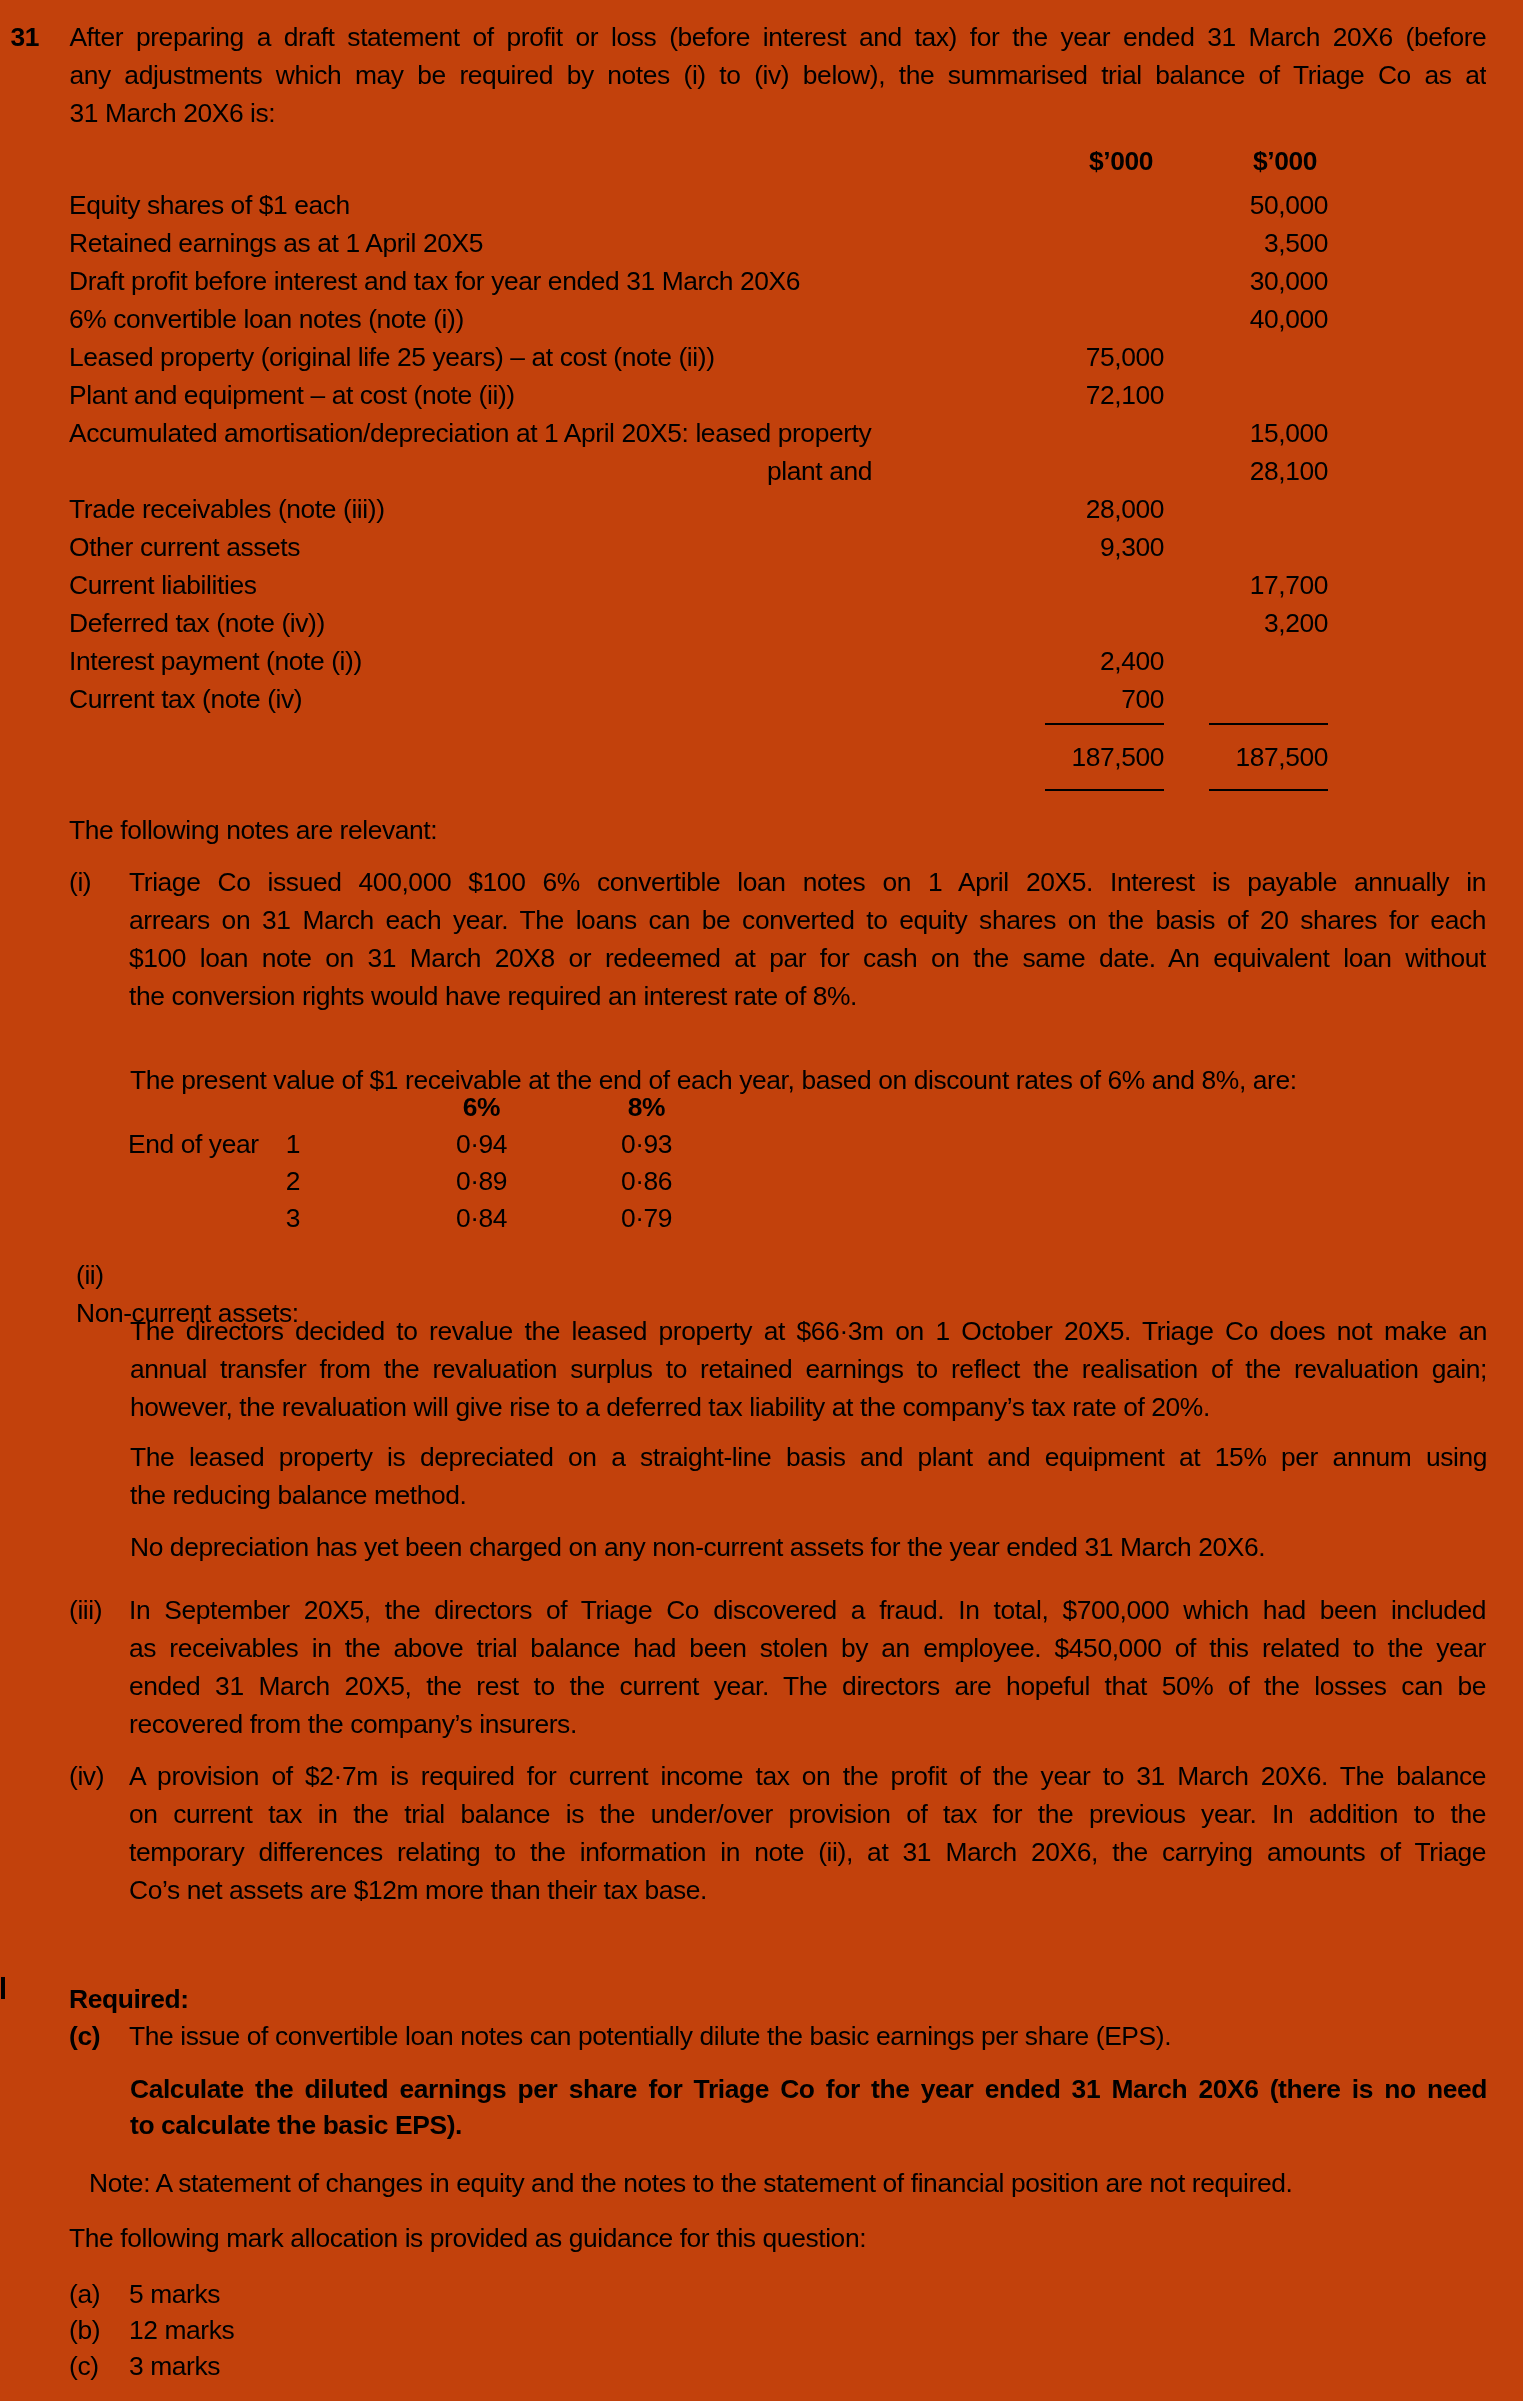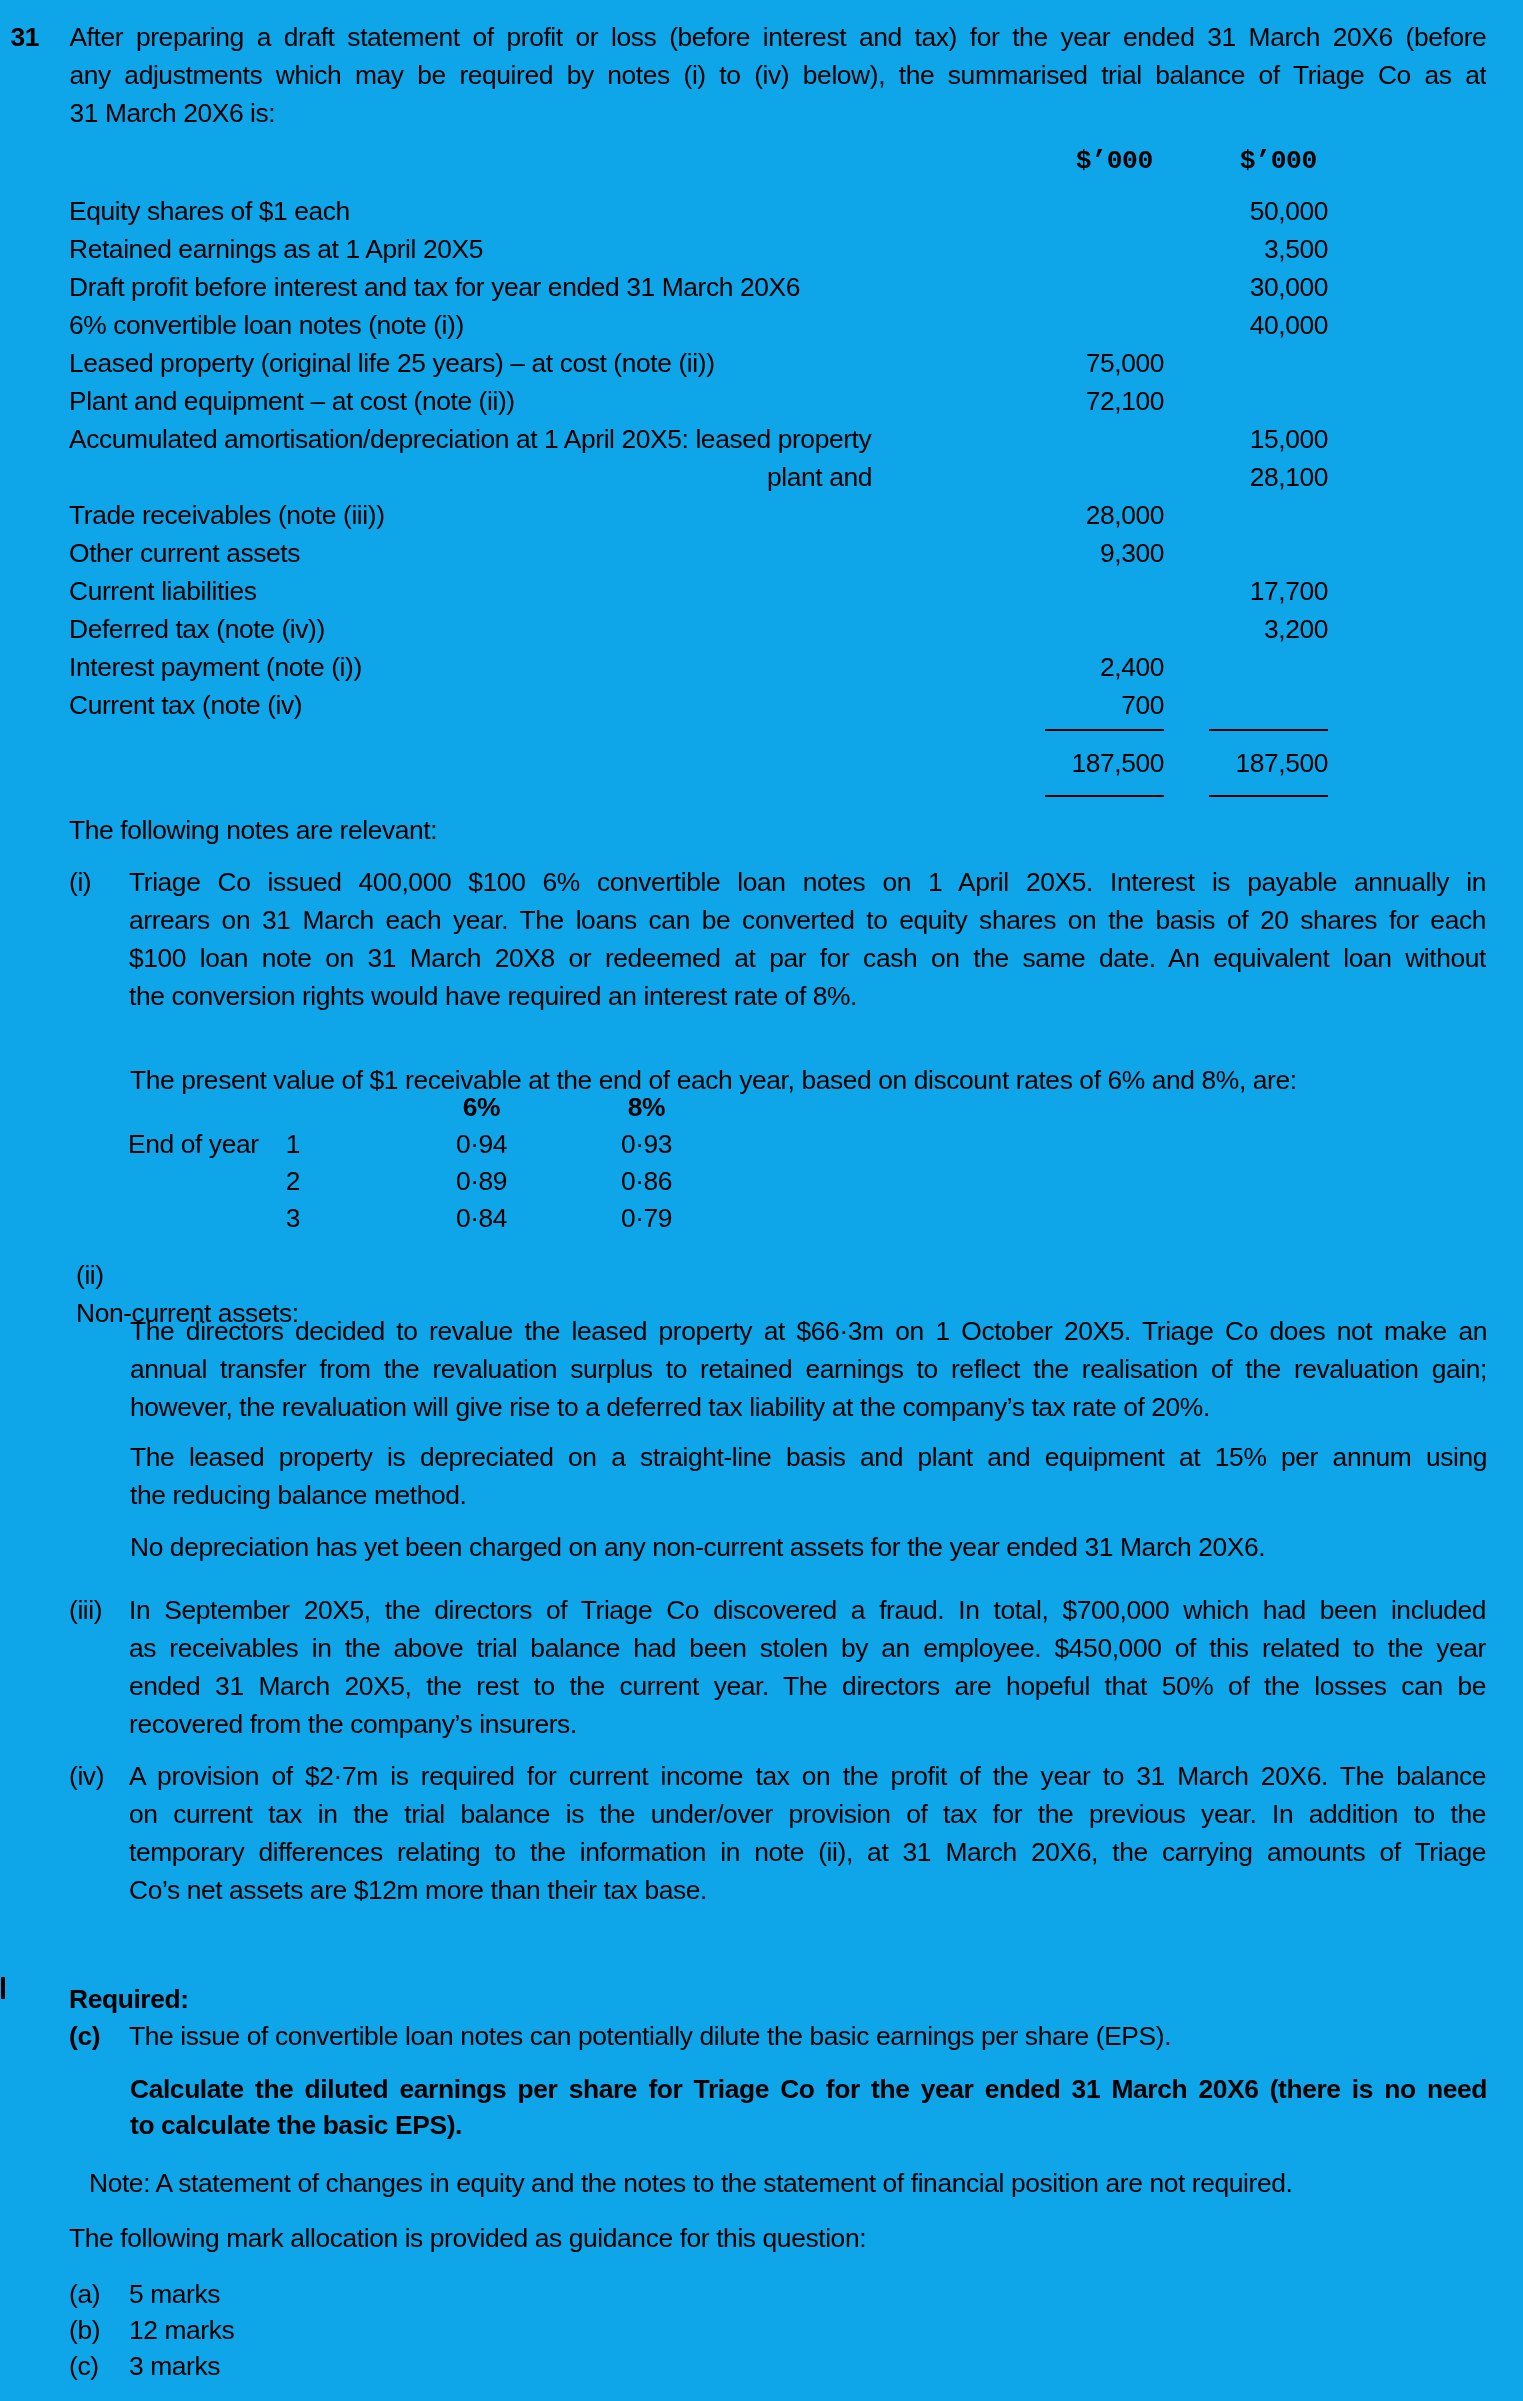--- a/index.html
+++ b/index.html
@@ -6,21 +6,21 @@
   html, body { background: #ffffff; }
   body {
     font-family: "Liberation Sans", "DejaVu Sans", sans-serif;
     color: #000;
     -webkit-font-smoothing: antialiased;
   }
   #page {
     position: relative;
     width: 1523px;
     height: 2401px;
-    background: #0ea5e9;
+    background: #c2410c;
     overflow: hidden;
     font-size: 26.4px;
     letter-spacing: -0.4px;
   }
   .abs { position: absolute; }
 
   
   .tl { height: 38px; line-height: 38px; overflow: hidden; white-space: normal; }
   .jl { text-align: justify; text-align-last: justify; }
   .ll { text-align: left; text-align-last: left; }
@@ -28,21 +28,21 @@
 
   
   #q-row { display: flex; left: 10.4px; top: 18px; width: 1476px; }
   #q-num { width: 59px; flex: none; font-weight: bold; line-height: 38px; }
   #q-body { flex: 1; min-width: 0; }
 
   
   #tb { left: 69px; top: 147px; width: 1259px; }
   .tbrow { display: grid; grid-template-columns: 1fr 167px 164px; height: 38px; line-height: 38px; overflow: hidden; }
   .tbrow .num { text-align: right; }
-  #tb-head { height: 28px; line-height: 28px; margin-bottom: 17px; font-family: Liberation Mono, monospace; }
+  #tb-head { height: 28px; line-height: 28px; margin-bottom: 11px; }
   #tb-head .num { font-weight: bold; padding-right: 11px; }
   .indent-label { padding-left: 698px; }
   #tb-total { height: auto; line-height: 28px; margin-top: 4.9px; }
   .total-amt {
     display: inline-block; width: 119px; text-align: right;
     border-top: 2.1px solid #000; border-bottom: 2.1px solid #000;
     padding: 18px 0 18px 0; line-height: 28px;
   }
 
   

